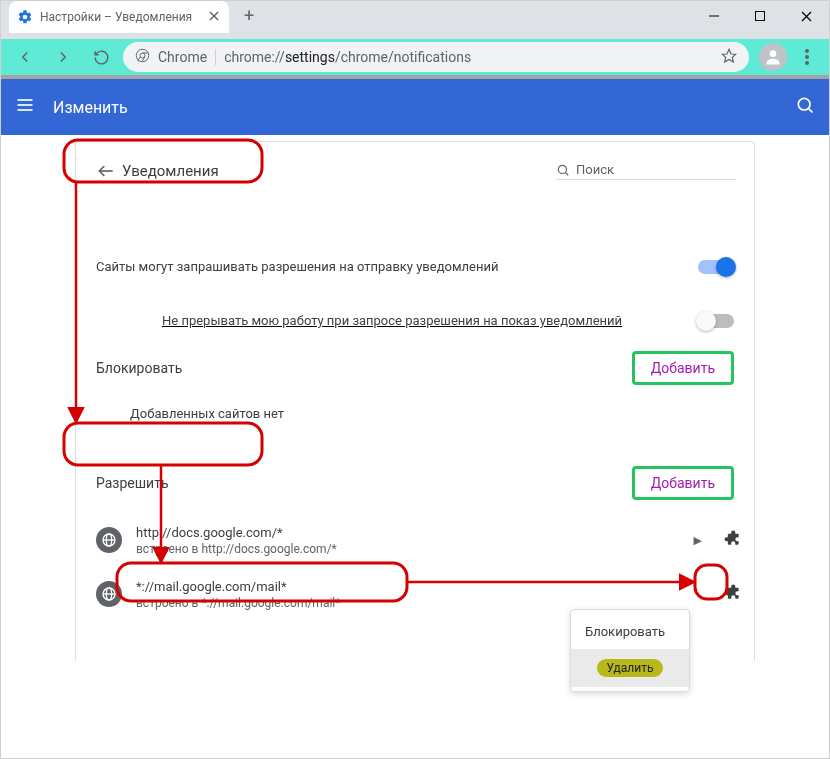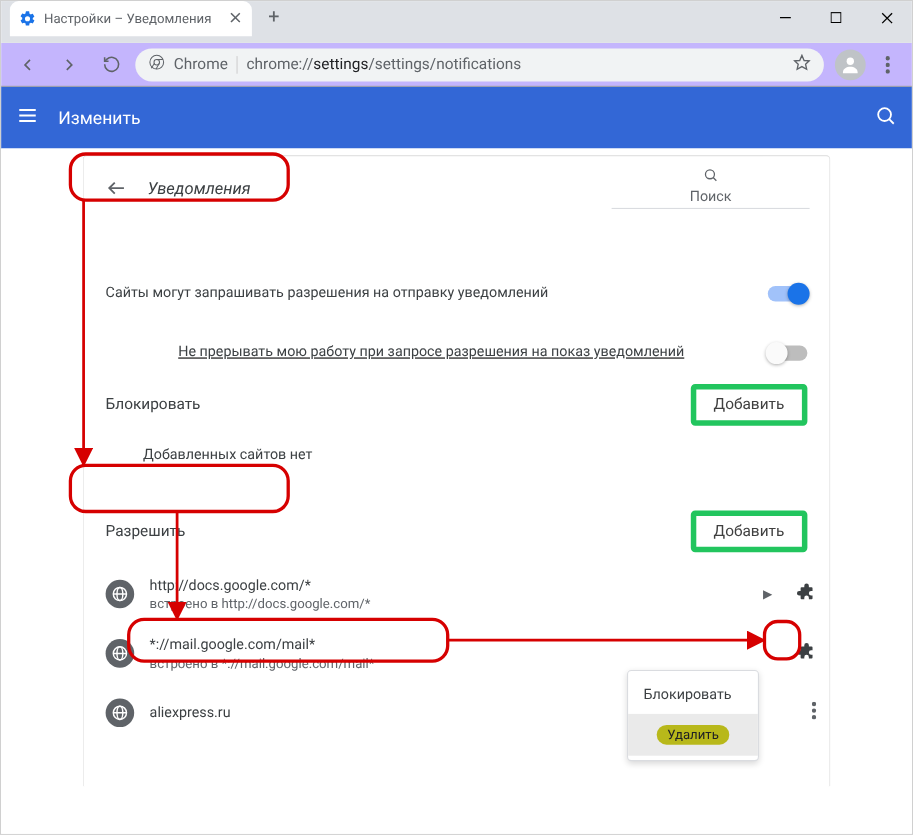--- a/index.html
+++ b/index.html
@@ -46,22 +46,22 @@
     position:absolute; right:0; top:0; height:30px; display:flex;
   }
   .window-controls .wc {
     width: 46px; height:30px;
     display:flex; align-items:center; justify-content:center;
     color:#000; cursor:pointer;
   }
   
   .toolbar {
     height: 40px;
-    background:#c4b5fd;
-    border-bottom:1px solid #a3a3a3;
+    background:#5eead4;
+    border-bottom:4px solid #a3a3a3;
     display:flex;
     align-items:center;
     padding: 16px 8px;
     gap: 6px;
   }
   .tb-btn {
     width:32px; height:32px;
     border-radius:50%;
     display:flex; align-items:center; justify-content:center;
     color:#5f6368; cursor:pointer;
@@ -127,21 +127,20 @@
   .section-title { font-size:15px; color:#3c4043; }
   .search-settings {
     margin-left:auto;
     display:flex; align-items:center;
     gap:6px;
     border-bottom:1px solid #dadce0;
     padding-bottom:2px;
     color:#5f6368;
     font-size:13px;
     width:180px;
-    flex-direction:column;
   }
   .search-settings svg { flex-shrink:0; }
   .row {
     padding: 0 20px;
     display:flex; align-items:center;
     justify-content:space-between;
   }
   .row.h54 { height:54px;align-items:flex-end; }
   .row.indent { padding-left: 86px; text-decoration: underline; }
   .row-text { font-size:13px; color:#3c4043; }
@@ -157,22 +156,22 @@
   }
   .toggle.on .knob { right:-2px; background:#1a73e8; }
   .toggle.off .knob { left:-2px; background:#fafafa; }
   
   .section-head {
     display:flex; align-items:center; justify-content:space-between;
     padding:0 20px; height:60px;
   }
   .section-head .label { font-size:14px; color:#3c4043; }
   .add-btn {
-    color:#404040; font-size:14px; padding:6px 16px;
-    border:5px solid #22c55e; border-radius:4px; cursor:pointer;
+    color:#a21caf; font-size:14px; padding:6px 16px;
+    border:3px solid #22c55e; border-radius:4px; cursor:pointer;
     background:#fff;
   }
   .empty-state { padding: 8px 20px 18px 54px; font-size:13px; color:#3c4043;}
   
   .site-row {
     display:flex; align-items:center;
     padding:0 12px 0 20px; height:54px; gap:14px;
   }
   .site-info-row { padding-left:54px; }
   .globe-icon {
@@ -286,21 +285,21 @@
           <circle cx="12" cy="12" r="10" fill="none" stroke="#5f6368" stroke-width="1.5"></circle>
           <circle cx="12" cy="12" r="4" fill="none" stroke="#5f6368" stroke-width="1.5"></circle>
           <line x1="12" y1="8" x2="21" y2="8" stroke="#5f6368" stroke-width="1.5"></line>
           <line x1="8.5" y1="14" x2="4" y2="21" stroke="#5f6368" stroke-width="1.5"></line>
           <line x1="15.5" y1="14" x2="11" y2="22" stroke="#5f6368" stroke-width="1.5"></line>
         </svg>
     </span>
     <span style="color:#5f6368;">Chrome</span>
     <span style="border-left:1px solid #cfcfcf; height:16px;"></span>
     <span class="url" style="white-space:nowrap;">
-      <span class="url-pre">chrome://</span><span class="url-mid">settings</span><span class="url-pre">/settings/notifications</span>
+      <span class="url-pre">chrome://</span><span class="url-mid">settings</span><span class="url-pre">/chrome/notifications</span>
     </span>
     <span class="star">
       <svg width="16" height="16" viewBox="0 0 24 24" fill="none" stroke="#5f6368" stroke-width="1.8">
           <polygon points="12 2 15 9 22 9.3 17 14 18.5 21 12 17.3 5.5 21 7 14 2 9.3 9 9"></polygon>
         </svg>
     </span>
   </div>
   <div class="avatar">
     <svg viewBox="0 0 24 24" fill="#fff">
         <circle cx="12" cy="8" r="4"></circle>
@@ -336,21 +335,21 @@
 <div class="page">
   <div class="panel">
 
     <div class="panel-header">
       <span class="back-btn">
         <svg width="20" height="20" viewBox="0 0 24 24" fill="none" stroke="#5f6368" stroke-width="2">
             <line x1="20" y1="12" x2="4" y2="12"></line>
             <polyline points="10 18 4 12 10 6"></polyline>
           </svg>
       </span>
-      <span class="section-title" style="margin-left:12px;font-style:italic;">Уведомления</span>
+      <span class="section-title" style="">Уведомления</span>
       <div class="search-settings">
         <svg width="14" height="14" viewBox="0 0 24 24" fill="none" stroke="#5f6368" stroke-width="2">
             <circle cx="11" cy="11" r="7"></circle>
             <line x1="21" y1="21" x2="16" y2="16"></line>
           </svg>
         <span>Поиск</span>
       </div>
     </div>
 
     <div class="row h54" style="margin-top:20px;">
@@ -414,41 +413,20 @@
       </span>
       <span class="site-actions">
         <span>
           <svg width="20" height="20" viewBox="0 0 24 24" fill="#3c4043">
               <path d="M20 11V8a1 1 0 0 0-1-1h-3V5.5a2.5 2.5 0 0 0-5 0V7H8a1 1 0 0 0-1 1v3H5.5a2.5 2.5 0 0 0 0 5H7v3a1 1 0 0 0 1 1h3v-1.5a2.5 2.5 0 0 1 5 0V20h3a1 1 0 0 0 1-1v-3h-1.5a2.5 2.5 0 0 1 0-5H20z"></path>
             </svg>
         </span>
       </span>
     </div>
 
-    <div class="site-row site-info-row" style="padding-left:20px;">
-      <span class="globe-icon">
-        <svg viewBox="0 0 24 24" fill="none" stroke="#fff" stroke-width="2">
-            <circle cx="12" cy="12" r="9"></circle>
-            <ellipse cx="12" cy="12" rx="4" ry="9"></ellipse>
-            <line x1="3" y1="12" x2="21" y2="12"></line>
-          </svg>
-      </span>
-      <span class="site-name">
-        <span>aliexpress.ru</span>
-      </span>
-      <span class="site-actions">
-        <span class="more-vert">
-          <svg width="4" height="16" viewBox="0 0 4 16" fill="#5f6368">
-              <circle cx="2" cy="2" r="2"></circle>
-              <circle cx="2" cy="8" r="2"></circle>
-              <circle cx="2" cy="14" r="2"></circle>
-            </svg>
-        </span>
-      </span>
-    </div>
 
   </div>
 
   <div class="popup">
     <div class="popup-item">Блокировать</div>
     <div class="popup-item highlight">
       <span class="caps">Удалить</span>
     </div>
   </div>
 

